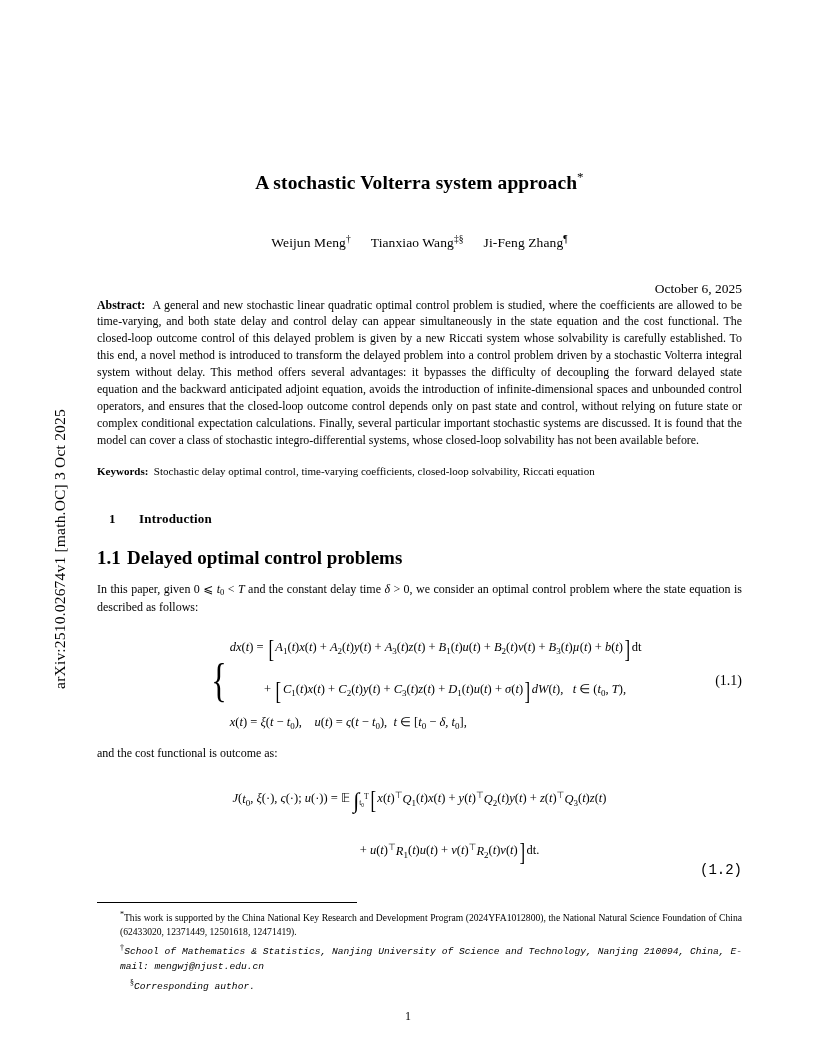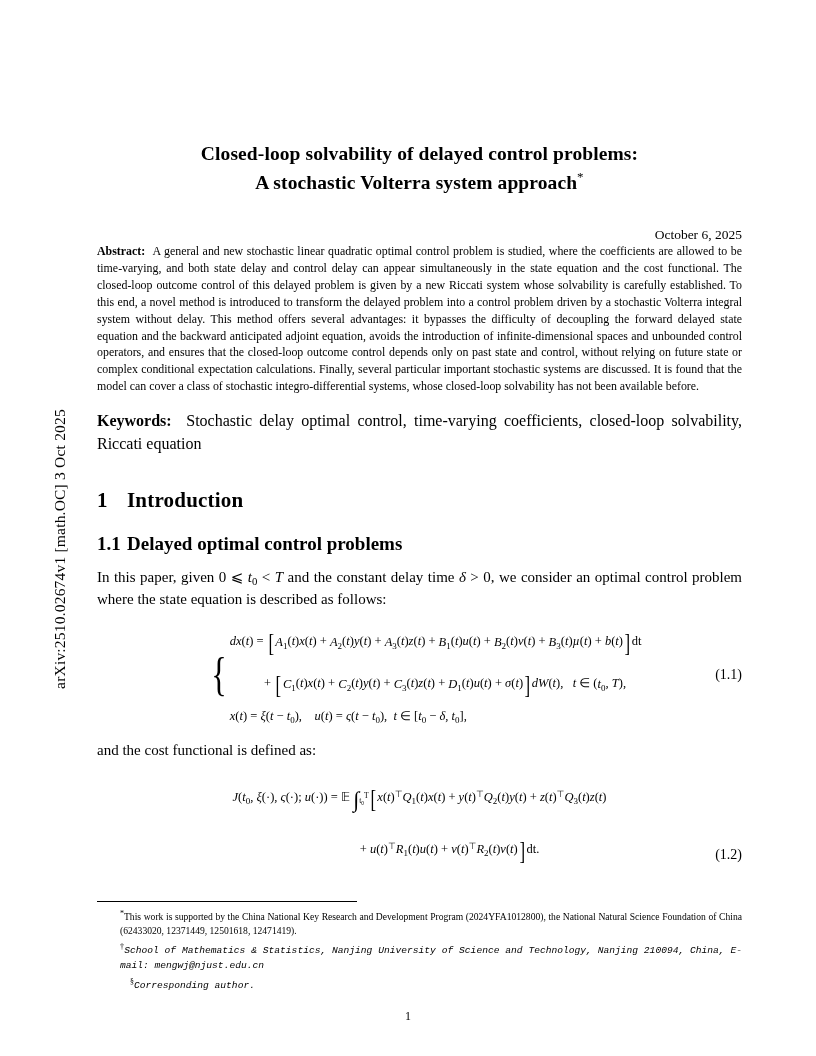--- a/index.html
+++ b/index.html
@@ -77,50 +77,50 @@
     font-size: 11.9px;
     line-height: 1.42;
     text-align: justify;
     text-justify: inter-word;
   }
   .abstract b, .kw b, .msc b {
     font-weight: bold;
   }
   .kw {
     margin-top: 15px;
-    font-size: 16px;
+    font-size: 11px;
     line-height: 1.42;
     text-align: justify;
   }
   .msc {
     margin-top: 15px;
     font-size: 11.9px;
     line-height: 1.42;
   }
   h1.section {
-    font-size: 21px;
-    font-weight: bold;
-    margin: 32px 0 0 0;
+    font-size: 13px;
+    font-weight: bold;
+    margin: 32px 0 0 12px;
     letter-spacing: 0.2px;
   }
   h1.section .num {
     display: inline-block;
     width: 30px;
   }
   h2.subsection {
     font-size: 19px;
     font-weight: bold;
     margin: 20px 0 0 0;
   }
   h2.subsection .num {
     display: inline-block;
     width: 30px;
   }
   p.body {
-    font-size: 15px;
+    font-size: 12px;
     line-height: 1.42;
     margin: 12px 0 0 0;
     text-align: justify;
   }
   .eqblock {
     position: relative;
     margin-top: 12px;
     font-size: 12.2px;
   }
   .eqnum {
@@ -217,24 +217,27 @@
 </head>
 <body>
 
 <div class="page">
 
   <div class="arxiv-stamp">arXiv:2510.02674v1  [math.OC]  3 Oct 2025</div>
 
   <div class="content">
 
     <div class="title">
-      <span>Closed-loop solvability of delayed control problems:</span><br>
+      <br>
       <span>A stochastic Volterra system approach</span><span class="sup">*</span>
     </div>
 
+    <div class="authors">
+      <span><span>Weijun Meng</span><span class="sup">†</span></span><span class="author-gap"></span><span><span>Tianxiao Wang</span><span class="sup">‡§</span></span><span class="author-gap"></span><span><span>Ji-Feng Zhang</span><span class="sup">¶</span></span>
+    </div>
 
     <div class="date">October 6, 2025</div>
 
     <div class="abstract">
       <b>Abstract:</b>&nbsp;&nbsp;<span>A general and new stochastic linear quadratic optimal control problem is studied, where the coefficients are allowed to be time-varying, and both state delay and control delay can appear simultaneously in the state equation and the cost functional. The closed-loop outcome control of this delayed problem is given by a new Riccati system whose solvability is carefully established. To this end, a novel method is introduced to transform the delayed problem into a control problem driven by a stochastic Volterra integral system without delay. This method offers several advantages: it bypasses the difficulty of decoupling the forward delayed state equation and the backward anticipated adjoint equation, avoids the introduction of infinite-dimensional spaces and unbounded control operators, and ensures that the closed-loop outcome control depends only on past state and control, without relying on future state or complex conditional expectation calculations. Finally, several particular important stochastic systems are discussed. It is found that the model can cover a class of stochastic integro-differential systems, whose closed-loop solvability has not been available before.</span>
     </div>
 
     <div class="kw">
       <b>Keywords:</b>&nbsp;&nbsp;<span>Stochastic delay optimal control, time-varying coefficients, closed-loop solvability, Riccati equation</span>
     </div>
@@ -257,32 +260,32 @@
         <span class="brace">{</span>
         <div class="eq1-lines">
           <div><span class="math">dx</span>(<span class="math">t</span>) = <span class="bigbr">[</span><span class="math">A<sub>1</sub></span>(<span class="math">t</span>)<span class="math">x</span>(<span class="math">t</span>) + <span class="math">A<sub>2</sub></span>(<span class="math">t</span>)<span class="math">y</span>(<span class="math">t</span>) + <span class="math">A<sub>3</sub></span>(<span class="math">t</span>)<span class="math">z</span>(<span class="math">t</span>) + <span class="math">B<sub>1</sub></span>(<span class="math">t</span>)<span class="math">u</span>(<span class="math">t</span>) + <span class="math">B<sub>2</sub></span>(<span class="math">t</span>)<span class="math">ν</span>(<span class="math">t</span>) + <span class="math">B<sub>3</sub></span>(<span class="math">t</span>)<span class="math">µ</span>(<span class="math">t</span>) + <span class="math">b</span>(<span class="math">t</span>)<span class="bigbr">]</span><span class="mathrm">dt</span></div>
           <div>&nbsp;&nbsp;&nbsp;&nbsp;&nbsp;&nbsp;&nbsp;&nbsp;&nbsp;&nbsp;&nbsp;+ <span class="bigbr">[</span><span class="math">C<sub>1</sub></span>(<span class="math">t</span>)<span class="math">x</span>(<span class="math">t</span>) + <span class="math">C<sub>2</sub></span>(<span class="math">t</span>)<span class="math">y</span>(<span class="math">t</span>) + <span class="math">C<sub>3</sub></span>(<span class="math">t</span>)<span class="math">z</span>(<span class="math">t</span>) + <span class="math">D<sub>1</sub></span>(<span class="math">t</span>)<span class="math">u</span>(<span class="math">t</span>) + <span class="math">σ</span>(<span class="math">t</span>)<span class="bigbr">]</span><span class="math">dW</span>(<span class="math">t</span>),&nbsp;&nbsp;&nbsp;<span class="math">t</span> ∈ (<span class="math">t<sub>0</sub></span>, <span class="math">T</span>),</div>
           <div><span class="math">x</span>(<span class="math">t</span>) = <span class="math">ξ</span>(<span class="math">t</span> − <span class="math">t<sub>0</sub></span>),&nbsp;&nbsp;&nbsp;&nbsp;<span class="math">u</span>(<span class="math">t</span>) = <span class="math">ς</span>(<span class="math">t</span> − <span class="math">t<sub>0</sub></span>),&nbsp;&nbsp;<span class="math">t</span> ∈ [<span class="math">t<sub>0</sub></span> − <span class="math">δ</span>, <span class="math">t<sub>0</sub></span>],</div>
         </div>
       </div>
       <div class="eqnum" style="top: 50%; transform: translateY(-50%);">(1.1)</div>
     </div>
 
-    <p class="body">and the cost functional is defined as:</p>
+    <p class="body">and the cost functional is outcome as:</p>
 
     <div class="eqblock">
       <div class="eq2">
         <div>
           <span class="math">J</span>(<span class="math">t<sub>0</sub></span>, <span class="math">ξ</span>(·), <span class="math">ς</span>(·); <span class="math">u</span>(·)) = <span class="mathrm">𝔼</span>&nbsp;<span class="bigint">∫</span><sub style="font-size:0.6em;">t<sub>0</sub></sub><sup style="font-size:0.6em;">T</sup><span class="bigbr">[</span><span class="math">x</span>(<span class="math">t</span>)<sup>⊤</sup><span class="math">Q<sub>1</sub></span>(<span class="math">t</span>)<span class="math">x</span>(<span class="math">t</span>) + <span class="math">y</span>(<span class="math">t</span>)<sup>⊤</sup><span class="math">Q<sub>2</sub></span>(<span class="math">t</span>)<span class="math">y</span>(<span class="math">t</span>) + <span class="math">z</span>(<span class="math">t</span>)<sup>⊤</sup><span class="math">Q<sub>3</sub></span>(<span class="math">t</span>)<span class="math">z</span>(<span class="math">t</span>)
         </div>
         <div style="margin-left: 60px;">
           + <span class="math">u</span>(<span class="math">t</span>)<sup>⊤</sup><span class="math">R<sub>1</sub></span>(<span class="math">t</span>)<span class="math">u</span>(<span class="math">t</span>) + <span class="math">ν</span>(<span class="math">t</span>)<sup>⊤</sup><span class="math">R<sub>2</sub></span>(<span class="math">t</span>)<span class="math">ν</span>(<span class="math">t</span>)<span class="bigbr">]</span><span class="mathrm">dt</span>.
         </div>
       </div>
-      <div class="eqnum" style="bottom: 14px;">(1.2)</div>
+      <div class="eqnum" style="bottom: 0; font-family: Liberation Mono, monospace;">(1.2)</div>
     </div>
 
     <div class="footnote-rule"></div>
 
     <div class="footnotes">
       <div><span class="mark">*</span><span>This work is supported by the China National Key Research and Development Program (2024YFA1012800), the National Natural Science Foundation of China (62433020, 12371449, 12501618, 12471419).</span></div>
       <div><span class="mark">†</span><span class="fn-it">School of Mathematics &amp; Statistics, Nanjing University of Science and Technology, Nanjing 210094, China, E-mail: mengwj@njust.edu.cn</span></div>
       <div style="text-indent:10px;"><span class="mark">§</span><span class="fn-it">Corresponding author.</span></div>
 
     </div>

